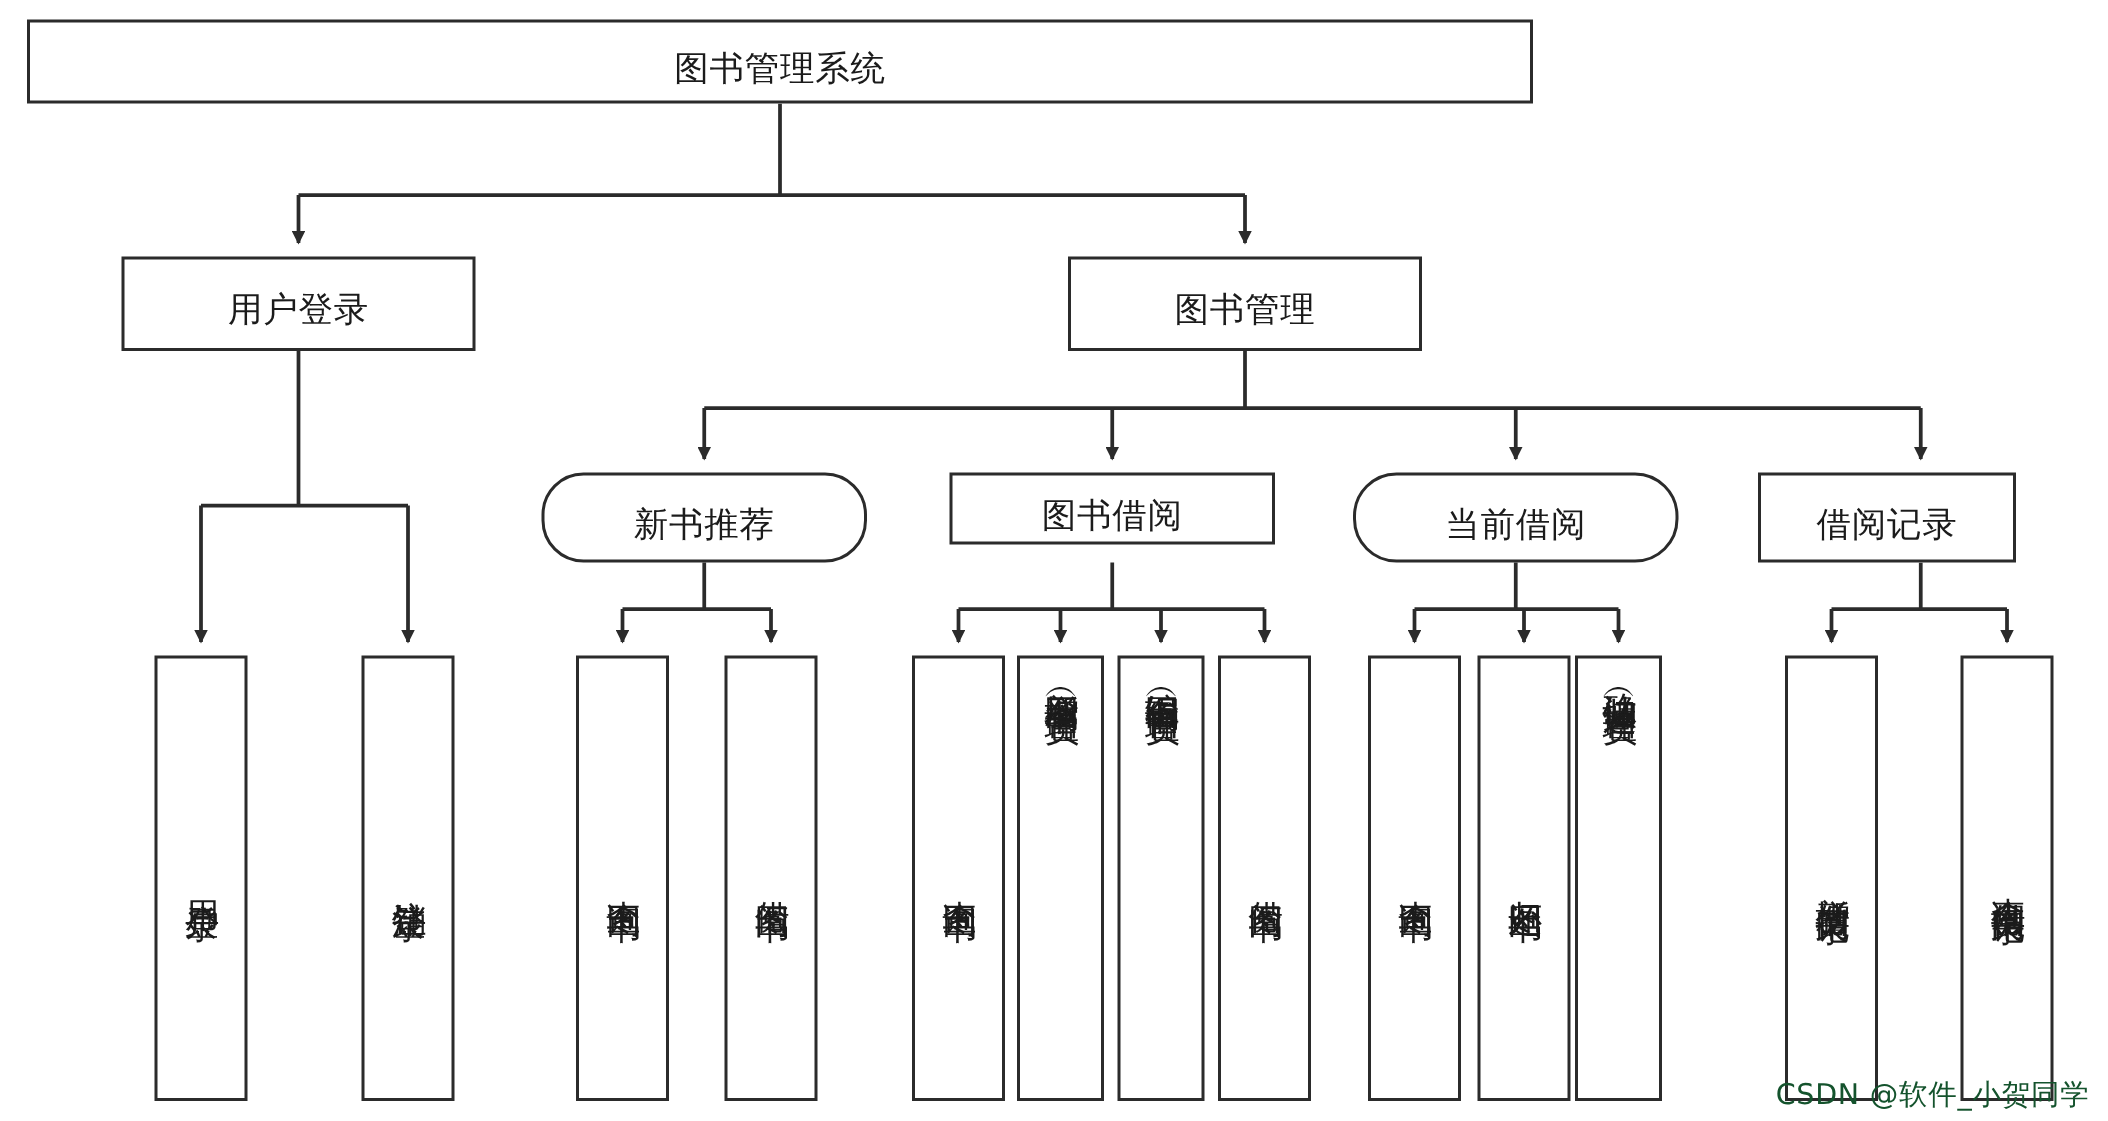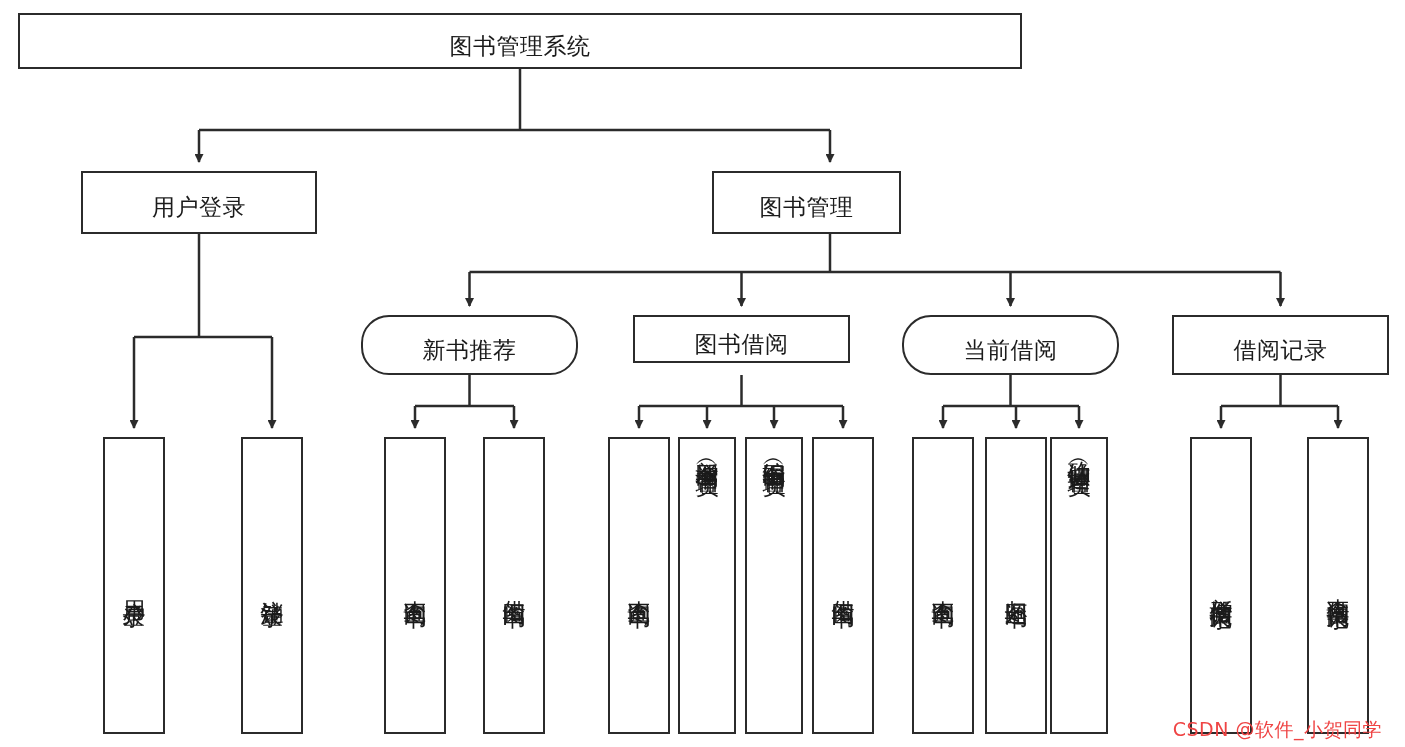--- a/index.html
+++ b/index.html
@@ -55,24 +55,24 @@
     box-sizing: border-box;
     background: #ffffff;
     border: 2.5px solid #2b2b2b;
     display: flex;
     justify-content: center;
   }
   .leaf-box.align-center { align-items: center; }
   .leaf-box.align-top { align-items: flex-start; padding-top: 4px; }
   .watermark {
     position: absolute;
-    right: 23px;
+    right: 12px;
     bottom: 4px;
     font-size: 19px;
-    color: #ef4444;
+    color: #14532d;
     white-space: nowrap;
     letter-spacing: 0.5px;
   }
 </style>
 </head>
 <body>
 
 <div id="stage">
 
   <svg id="diagram-svg" viewBox="0 0 1405 747" xmlns="http://www.w3.org/2000/svg">
@@ -118,33 +118,33 @@
       </g>
   </svg>
 
   <div id="boxes-layer">
       <div class="node-box" style="left: 18px; top: 13px; width: 1004px; height: 56px;">
         <span class="node-label-h">图书管理系统</span>
       </div>
       <div class="node-box" style="left: 81px; top: 171px; width: 236px; height: 63px;">
         <span class="node-label-h">用户登录</span>
       </div>
-      <div class="node-box" style="left: 712px; top: 171px; width: 189px; height: 63px;">
+      <div class="node-box" style="left: 712px; top: 171px; width: 236px; height: 63px;">
         <span class="node-label-h">图书管理</span>
       </div>
       <div class="node-box" style="left: 361px; top: 315px; width: 217px; height: 60px; border-radius: 28px;">
         <span class="node-label-h">新书推荐</span>
       </div>
       <div class="node-box" style="left: 633px; top: 315px; width: 217px; height: 48px;">
         <span class="node-label-h">图书借阅</span>
       </div>
       <div class="node-box" style="left: 902px; top: 315px; width: 217px; height: 60px; border-radius: 29px;">
         <span class="node-label-h">当前借阅</span>
       </div>
-      <div class="node-box" style="left: 1172px; top: 315px; width: 217px; height: 60px;">
+      <div class="node-box" style="left: 1172px; top: 315px; width: 172px; height: 60px;">
         <span class="node-label-h">借阅记录</span>
       </div>
       <div class="leaf-box align-center" style="left: 103px; top: 437px; width: 62px; height: 297px;">
         <span class="node-label-v">用户登录</span>
       </div>
       <div class="leaf-box align-center" style="left: 241px; top: 437px; width: 62px; height: 297px;">
         <span class="node-label-v">注销登录</span>
       </div>
       <div class="leaf-box align-center" style="left: 384px; top: 437px; width: 62px; height: 297px;">
         <span class="node-label-v">查询图书</span>

